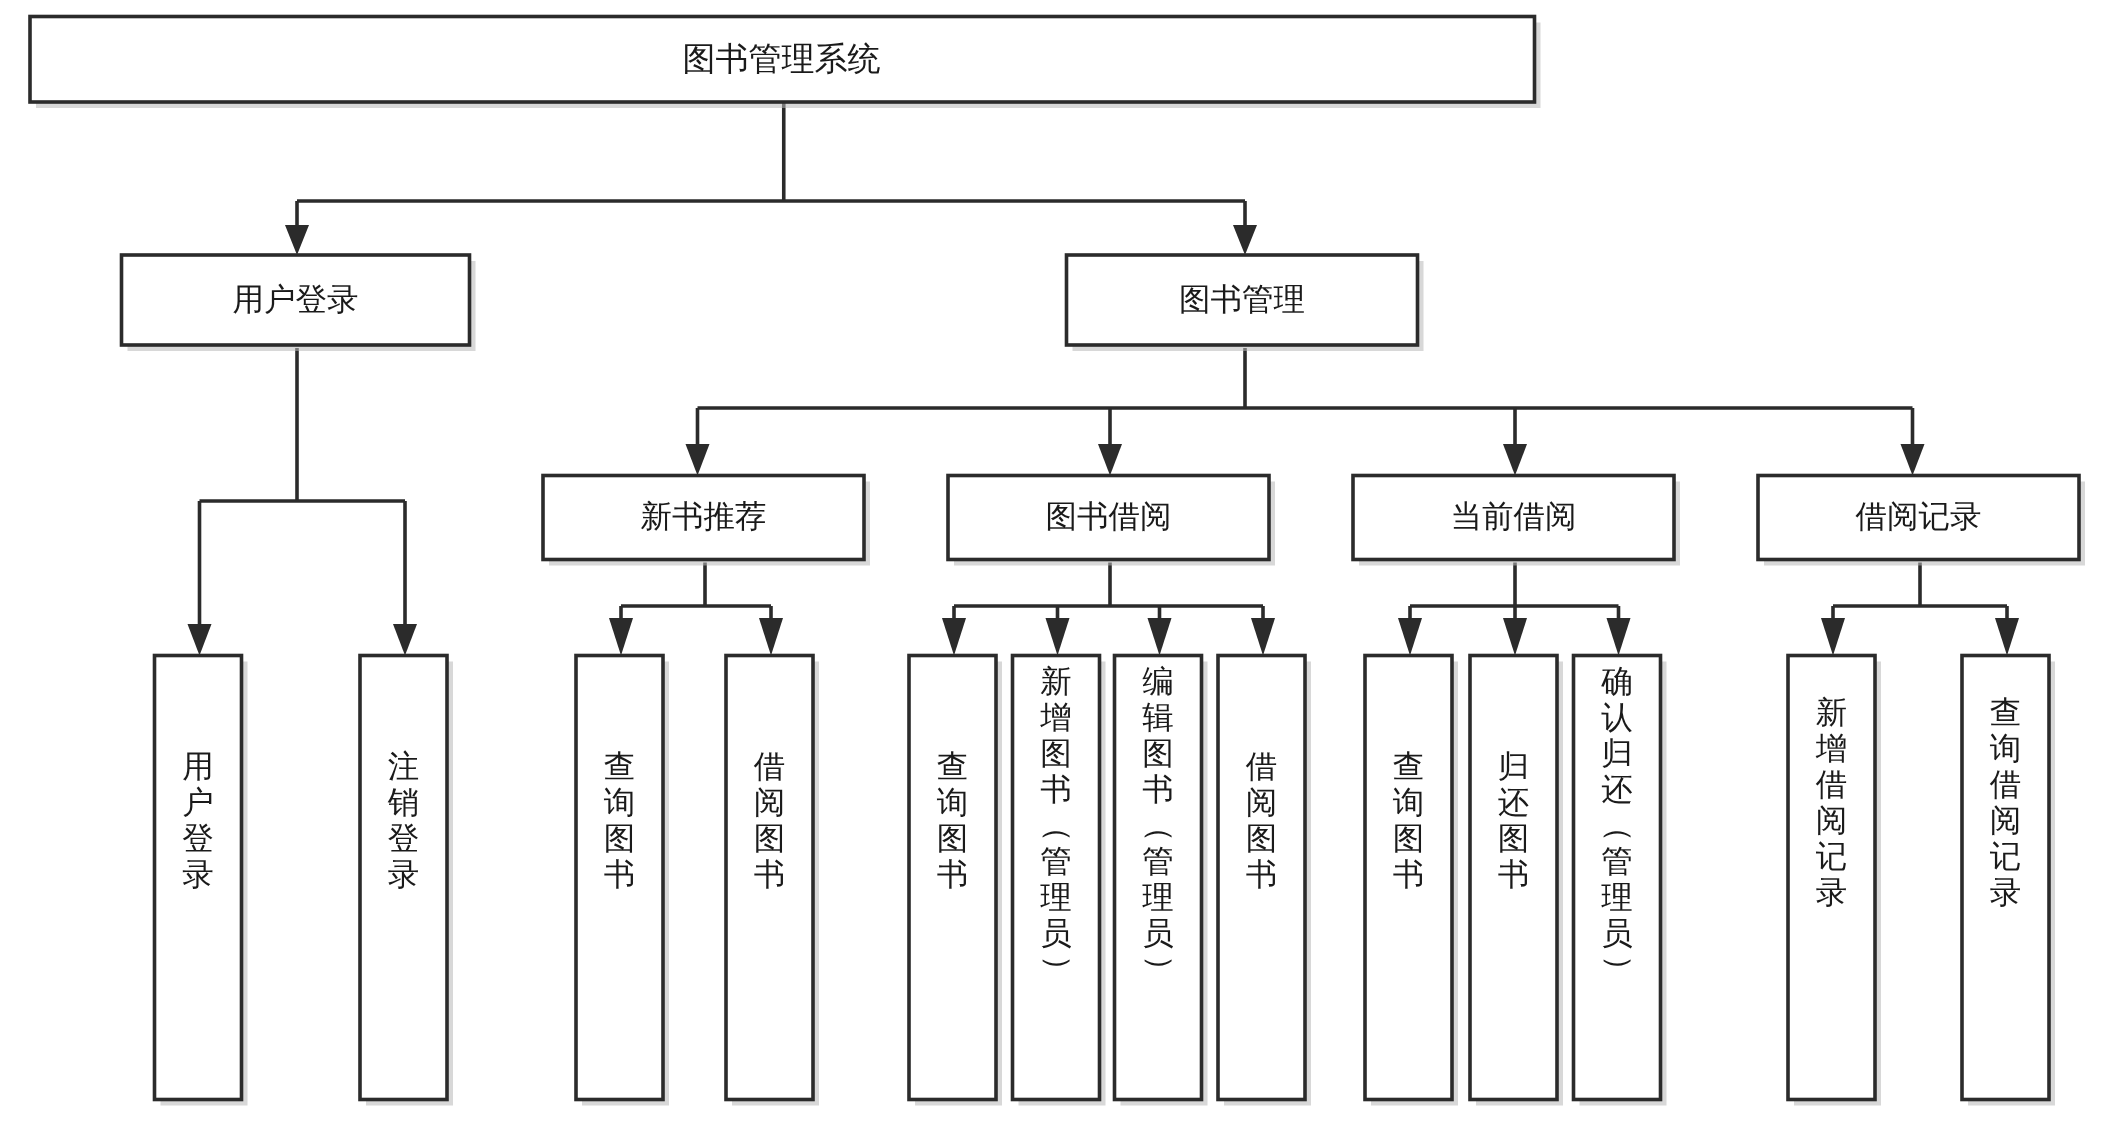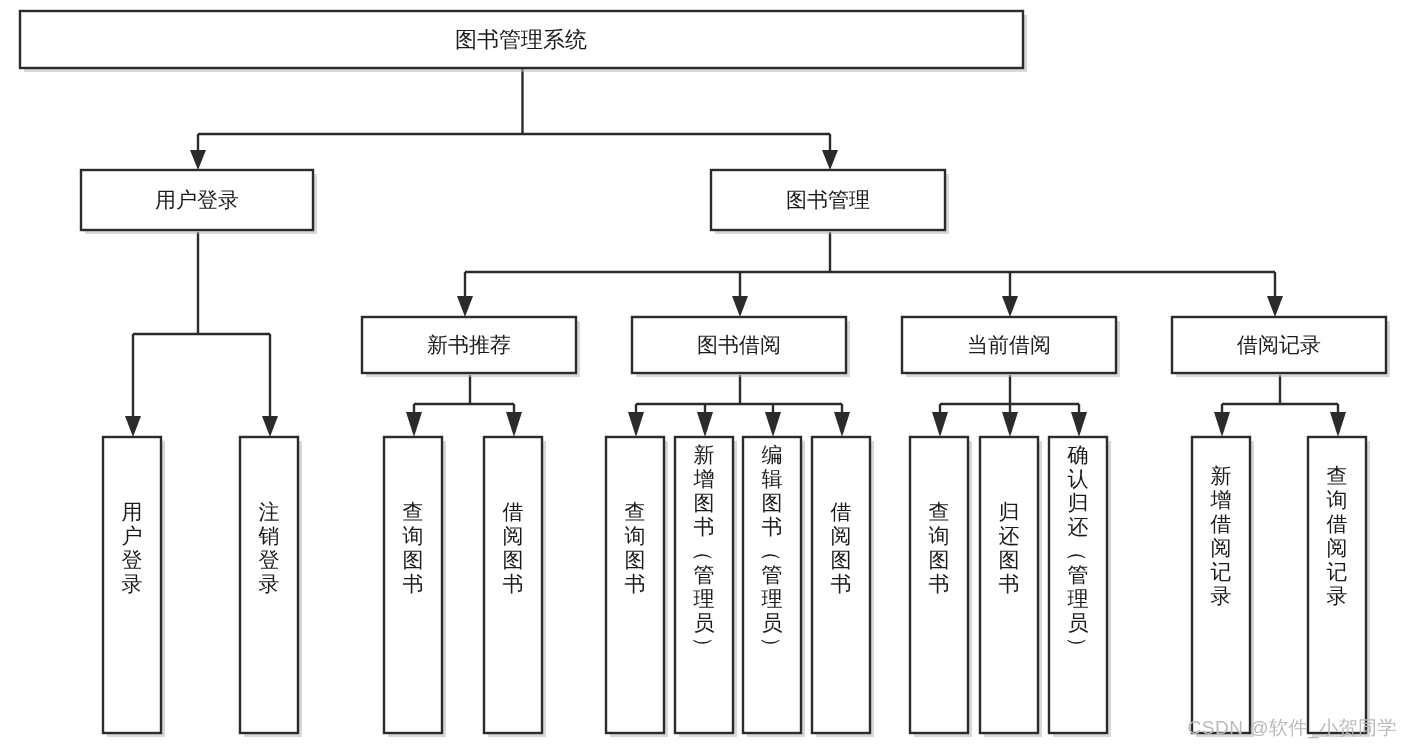--- a/index.html
+++ b/index.html
@@ -273,14 +273,13 @@
   <div class="vlabel" style="left:743px; top:443px; width:58px;"><span>编</span><span>辑</span><span>图</span><span>书</span><span class="rot">（</span><span>管</span><span>理</span><span>员</span><span class="rot">）</span></div>
   <div class="vlabel" style="left:812px; top:500px; width:58px;"><span>借</span><span>阅</span><span>图</span><span>书</span></div>
 
   <div class="vlabel" style="left:910px; top:500px; width:58px;"><span>查</span><span>询</span><span>图</span><span>书</span></div>
   <div class="vlabel" style="left:980px; top:500px; width:58px;"><span>归</span><span>还</span><span>图</span><span>书</span></div>
   <div class="vlabel" style="left:1049px; top:443px; width:58px;"><span>确</span><span>认</span><span>归</span><span>还</span><span class="rot">（</span><span>管</span><span>理</span><span>员</span><span class="rot">）</span></div>
 
   <div class="vlabel" style="left:1192px; top:464px; width:58px;"><span>新</span><span>增</span><span>借</span><span>阅</span><span>记</span><span>录</span></div>
   <div class="vlabel" style="left:1308px; top:464px; width:58px;"><span>查</span><span>询</span><span>借</span><span>阅</span><span>记</span><span>录</span></div>
 
-  <div class="watermark">CSDN @软件_小贺同学</div>
 </div>
 
 </body></html>

